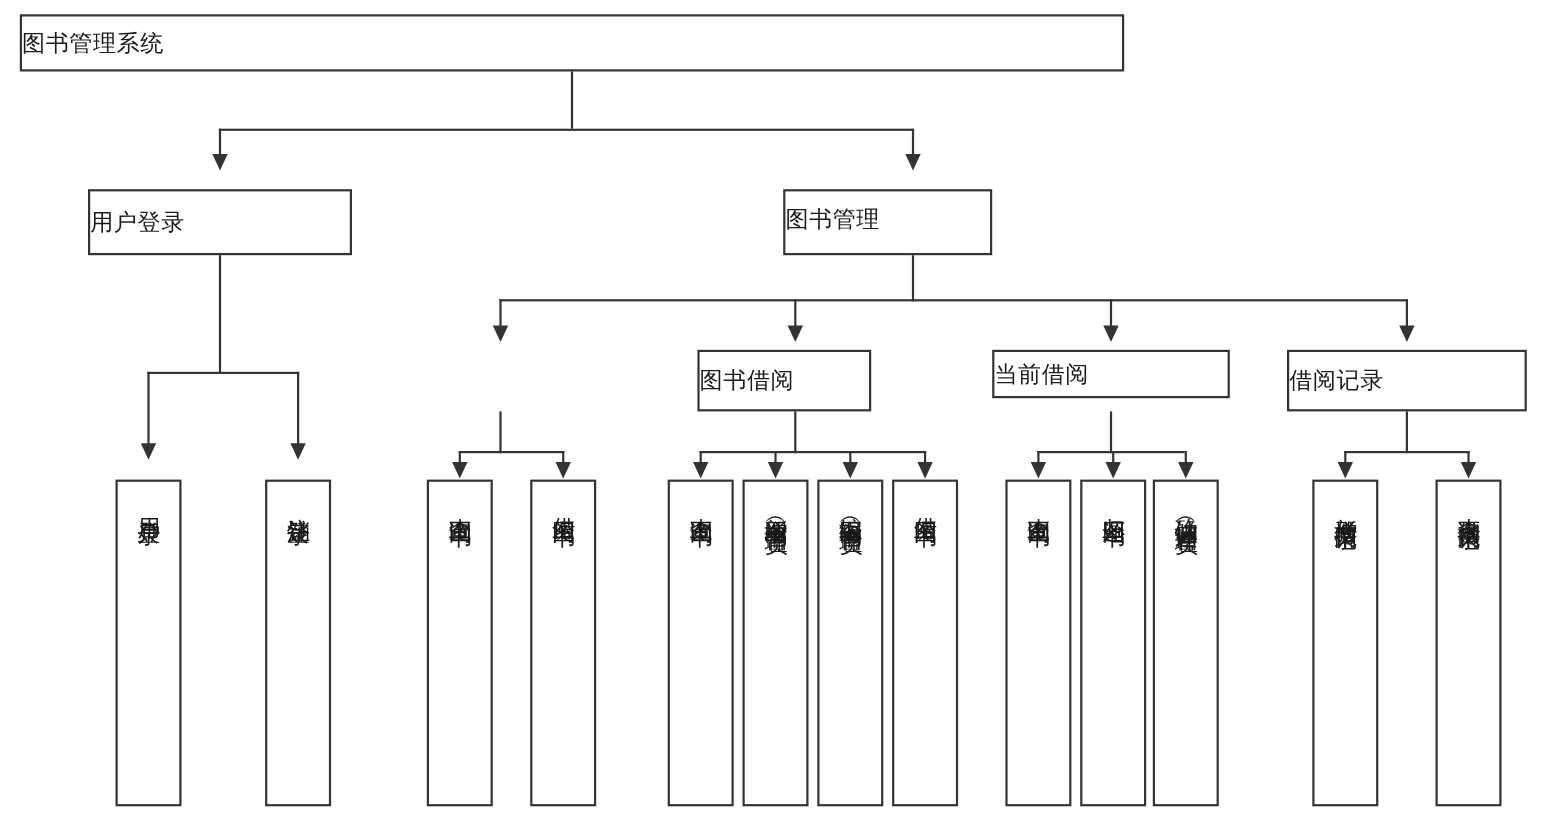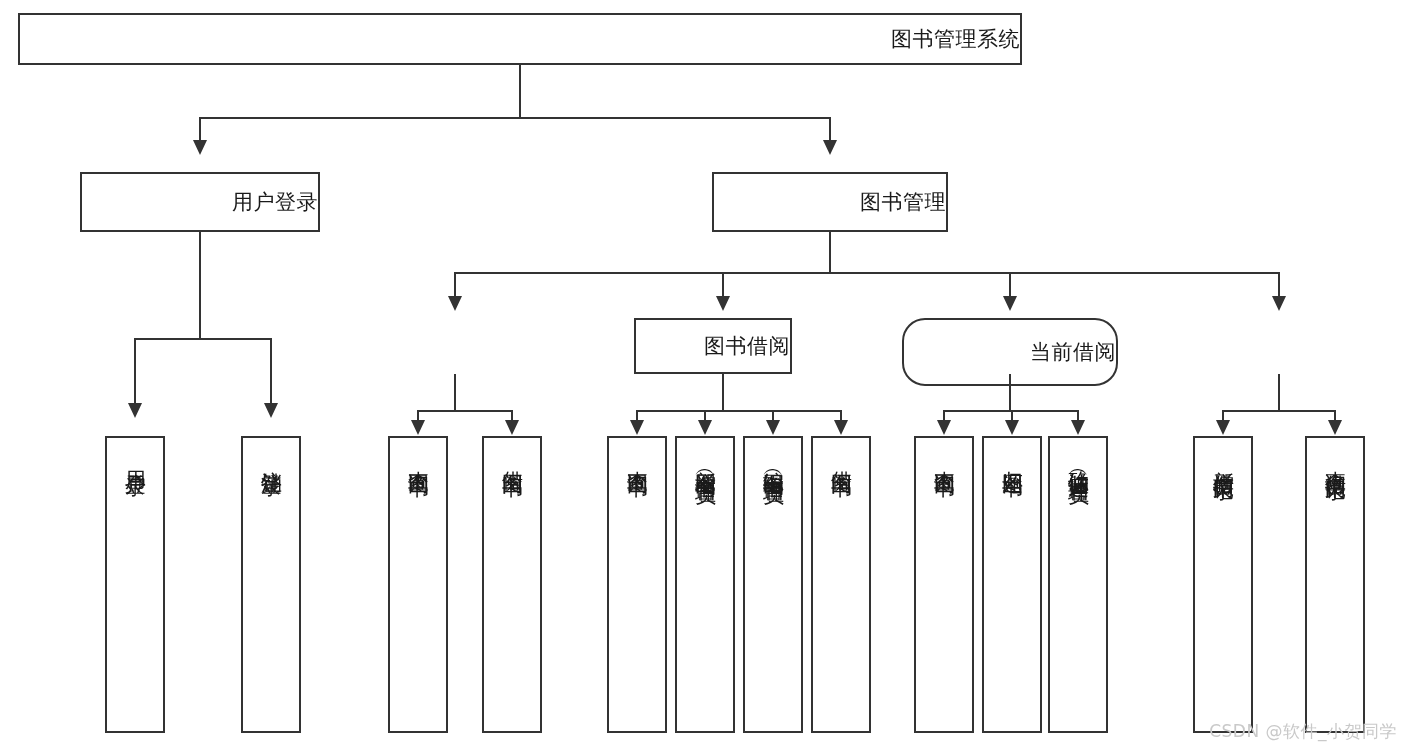--- a/index.html
+++ b/index.html
@@ -16,21 +16,21 @@
     overflow:hidden;
   }
   
   .node{
     position:absolute;
     box-sizing:border-box;
     background:#ffffff;
     border:2px solid #333333;
     display:flex;
     align-items:center;
-    justify-content:flex-end;
+    justify-content:flex-start;
     color:#1a1a1a;
   }
   .node.level-root{ border-width:2px; }
   .node .label{
     font-size:21px;
     line-height:1.15;
     letter-spacing:0.5px;
     white-space:nowrap;
     color:#1a1a1a;
   }
@@ -91,21 +91,21 @@
   <div class="conn v" style="left:199px;top:117px;width:2px;height:25px;"></div>
   <div class="arrow" style="left:193px;top:140px;"></div>
 
   <div class="conn v" style="left:829px;top:117px;width:2px;height:25px;"></div>
   <div class="arrow" style="left:823px;top:140px;"></div>
 
   <div class="node" style="left:80px;top:172px;width:240px;height:60px;">
     <span class="label">用户登录</span>
   </div>
 
-  <div class="node" style="left:712px;top:172px;width:236px;height:60px;">
+  <div class="node" style="left:712px;top:172px;width:190px;height:60px;font-family:Liberation Mono, monospace;">
     <span class="label">图书管理</span>
   </div>
 
   <div class="conn v" style="left:199px;top:232px;width:2px;height:108px;"></div>
   <div class="conn h" style="left:134px;top:338px;width:138px;height:2px;"></div>
   <div class="conn v" style="left:134px;top:338px;width:2px;height:67px;"></div>
   <div class="arrow" style="left:128px;top:403px;"></div>
   <div class="conn v" style="left:270px;top:338px;width:2px;height:67px;"></div>
   <div class="arrow" style="left:264px;top:403px;"></div>
 
@@ -122,24 +122,27 @@
   <div class="arrow" style="left:1003px;top:296px;"></div>
 
   <div class="conn v" style="left:1278px;top:272px;width:2px;height:26px;"></div>
   <div class="arrow" style="left:1272px;top:296px;"></div>
 
 
   <div class="node" style="left:634px;top:318px;width:158px;height:56px;">
     <span class="label">图书借阅</span>
   </div>
 
-  <div class="node" style="left:902px;top:318px;width:216px;height:68px;border-radius:23px;">
+  <div class="node" style="left:902px;top:318px;width:216px;height:44px;">
     <span class="label">当前借阅</span>
   </div>
 
+  <div class="node" style="left:1170px;top:318px;width:218px;height:56px;">
+    <span class="label">借阅记录</span>
+  </div>
 
   <div class="conn v" style="left:454px;top:374px;width:2px;height:38px;"></div>
   <div class="conn h" style="left:417px;top:410px;width:96px;height:2px;"></div>
   <div class="conn v" style="left:417px;top:410px;width:2px;height:12px;"></div>
   <div class="arrow" style="left:411px;top:420px;"></div>
   <div class="conn v" style="left:511px;top:410px;width:2px;height:12px;"></div>
   <div class="arrow" style="left:505px;top:420px;"></div>
 
   <div class="conn v" style="left:722px;top:374px;width:2px;height:38px;"></div>
   <div class="conn h" style="left:636px;top:410px;width:track;height:2px;width:206px;"></div>
@@ -205,15 +208,14 @@
     <span class="label">确认归还（管理员）</span>
   </div>
 
   <div class="node leaf" style="left:1193px;top:436px;width:60px;height:297px;">
     <span class="label">新增借阅记录</span>
   </div>
   <div class="node leaf" style="left:1305px;top:436px;width:60px;height:297px;">
     <span class="label">查询借阅记录</span>
   </div>
 
-  <div id="watermark">CSDN @软件_小贺同学</div>
 
 </div>
 
 </body></html>

